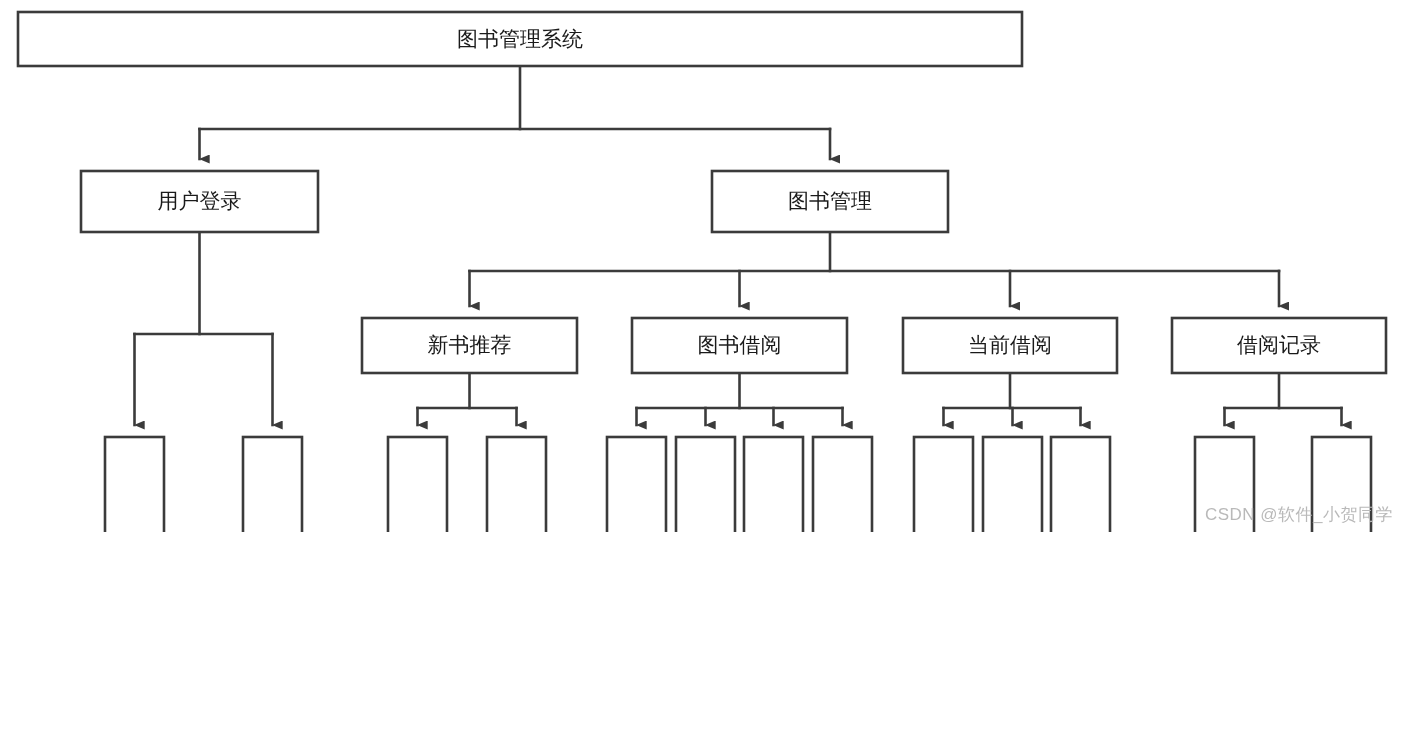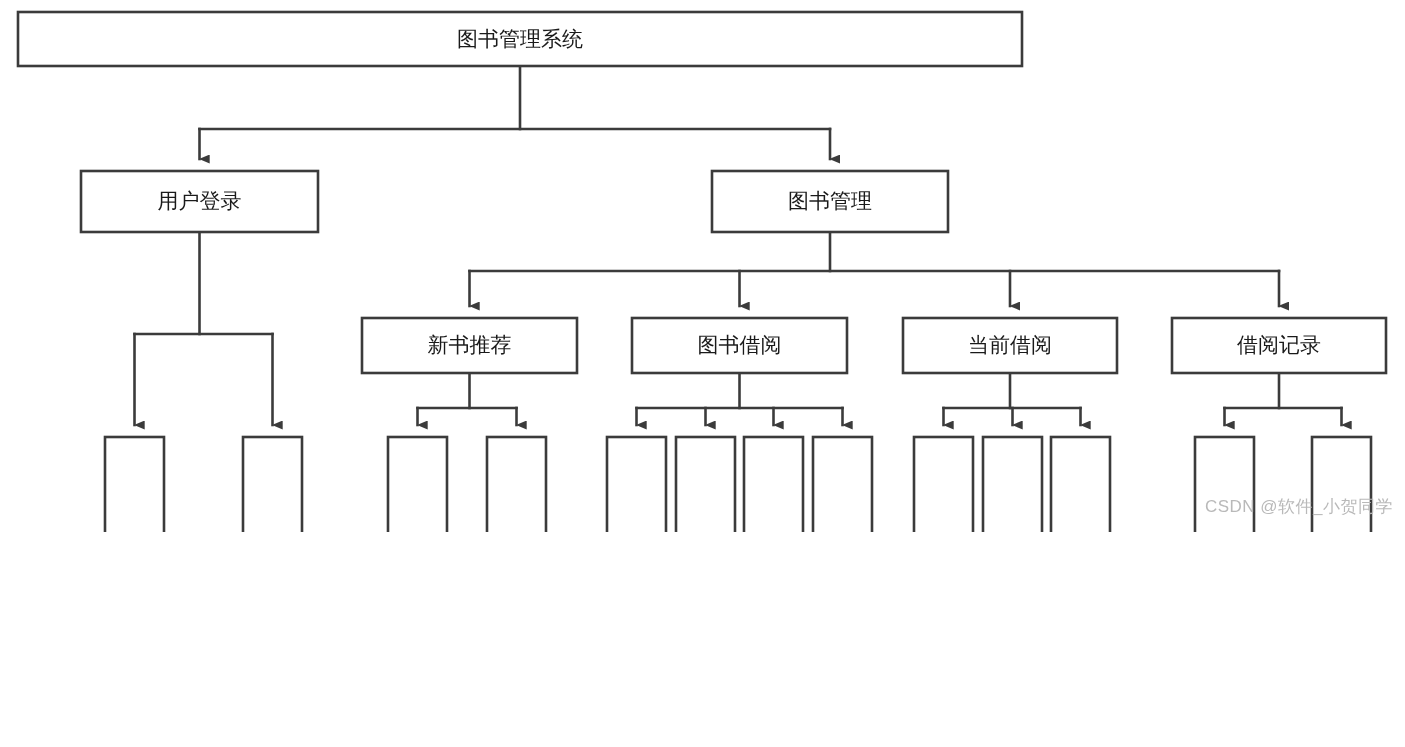--- a/index.html
+++ b/index.html
@@ -53,21 +53,21 @@
     line-height: 1;
     display: flex;
     align-items: center;
     justify-content: center;
     white-space: nowrap;
     pointer-events: none;
   }
   .watermark {
     position: absolute;
     right: 12px;
-    bottom: 14px;
+    bottom: 6px;
     font-family: "Liberation Sans", "DejaVu Sans", sans-serif;
     font-size: 17px;
     color: #b9b9b9;
     letter-spacing: 0.5px;
     user-select: none;
   }
 </style>
 </head>
 <body>
 

